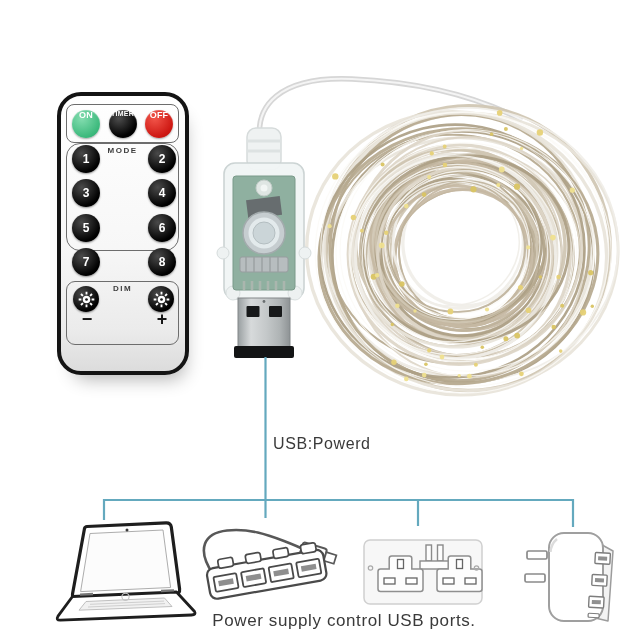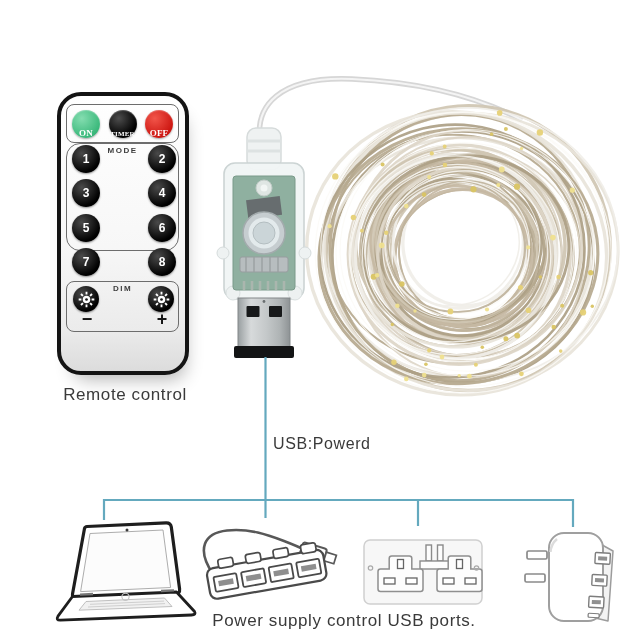--- a/index.html
+++ b/index.html
@@ -17,31 +17,30 @@
     box-sizing:border-box;border:4px solid #141414;border-radius:24px;
     background:linear-gradient(180deg,#ffffff 0%,#f7f7f7 55%,#ebebeb 85%,#dcdcdc 100%);
     box-shadow:6px 14px 18px -10px rgba(0,0,0,.30);
   }
   .panel{
     position:absolute;left:5px;width:113px;box-sizing:border-box;
     border:1.5px solid #6d6d6d;border-radius:8px;
   }
   .p1{top:8px;height:39px;display:flex;align-items:center;justify-content:space-between;padding:0 5px;}
   .p2{top:47px;height:108px;border-radius:14px;}
-  .p3{top:185px;height:51px;}
+  .p3{top:185px;height:64px;border-radius:9px;}
   .plabel{
     position:absolute;top:2px;left:0;right:0;text-align:center;
     font-size:8px;font-weight:bold;letter-spacing:1.5px;color:#3d3d3d;
   }
   .pbtn{
     width:28px;height:28px;border-radius:50%;
-    display:flex;align-items:flex-end;justify-content:center;
+    display:flex;align-items:flex-start;justify-content:center;
     color:#fff;font-weight:bold;font-size:9px;letter-spacing:0.2px;
     box-shadow:0 1px 2px rgba(0,0,0,.35), inset 0 1px 1px rgba(255,255,255,.25);
-    font-family:Liberation Serif, serif;
   }
   .pbtn.on{background:radial-gradient(circle at 35% 30%,#84ddb0,#3cb97c 70%,#2da069);}
   .pbtn.timer{background:radial-gradient(circle at 35% 30%,#4d4d4d,#000 68%);font-size:7px;}
   .pbtn.off{background:radial-gradient(circle at 35% 30%,#f2554a,#cd1712 70%,#b01410);}
   .mbtn{
     position:absolute;width:28px;height:28px;border-radius:50%;
     background:radial-gradient(circle at 35% 30%,#4a4a4a,#000 70%);
     display:flex;align-items:center;justify-content:center;
     color:#fff;font-weight:bold;font-size:12px;
     box-shadow:0 1px 2px rgba(0,0,0,.4);
@@ -369,16 +368,15 @@
         <circle cx="10" cy="10" r="4.4" fill="#ffffff"></circle>
         <circle cx="10" cy="10" r="1.6" fill="#1a1a1a"></circle>
       </svg>
     </div>
     <span class="sign" style="left:7px;top:28px">−</span>
     <span class="sign" style="left:82px;top:28px">+</span>
   </div>
 </div>
 
 <div class="cap remote-cap">
-  <div>Remote control</div>
 </div>
 <div class="cap usb-cap">USB:Powerd</div>
 <div class="cap footer-cap">Power supply control USB ports.</div>
 
 </body></html>

